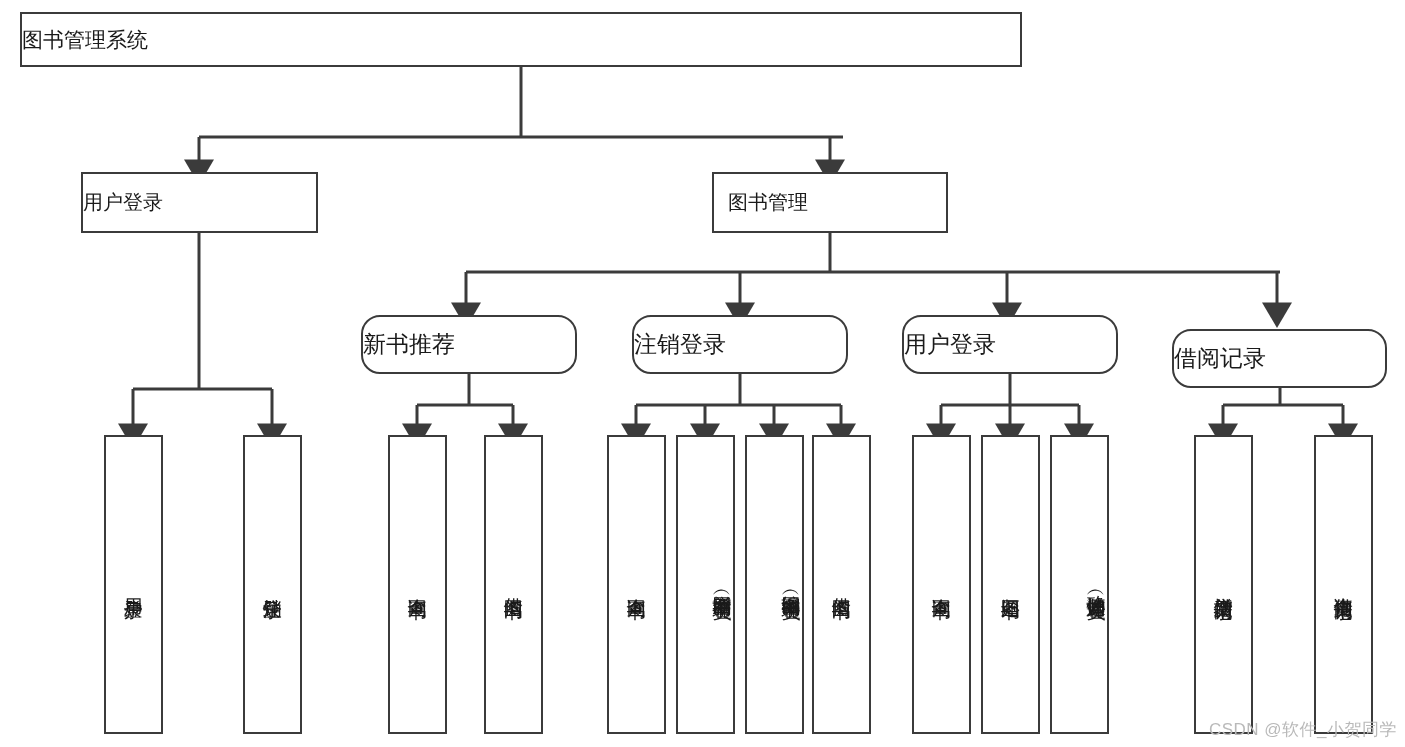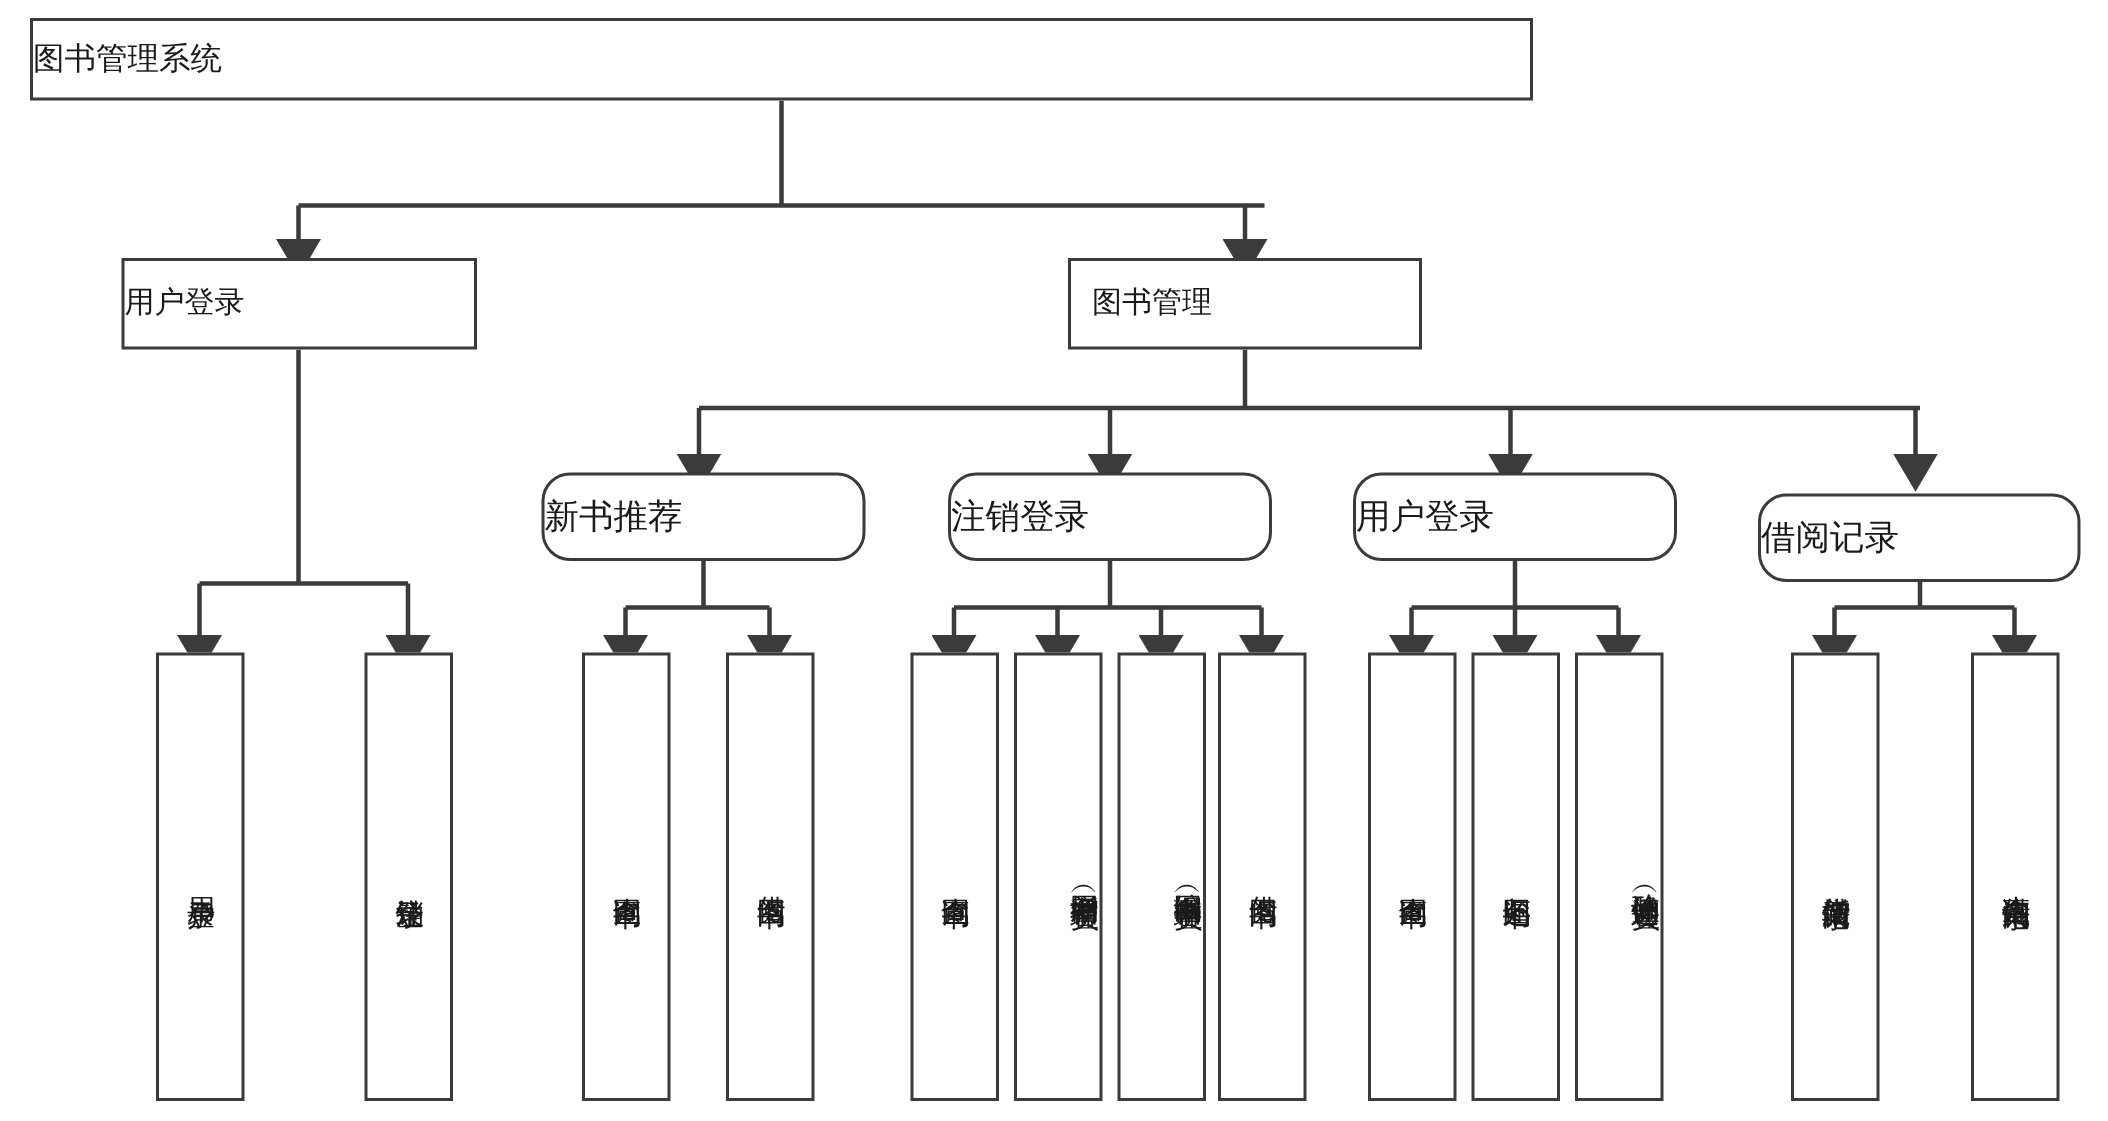--- a/index.html
+++ b/index.html
@@ -201,13 +201,14 @@
         <span class="node-label">确认归还（管理员）</span>
       </div>
       <div class="node leaf short" style="left: 1194px; top: 435px; width: 59px; height: 299px;">
         <span class="node-label">新增借阅记录</span>
       </div>
       <div class="node leaf short" style="left: 1314px; top: 435px; width: 59px; height: 299px;">
         <span class="node-label">查询借阅记录</span>
       </div>
     </div>
 
+  <div id="watermark">CSDN @软件_小贺同学</div>
 </div>
 
 </body></html>

